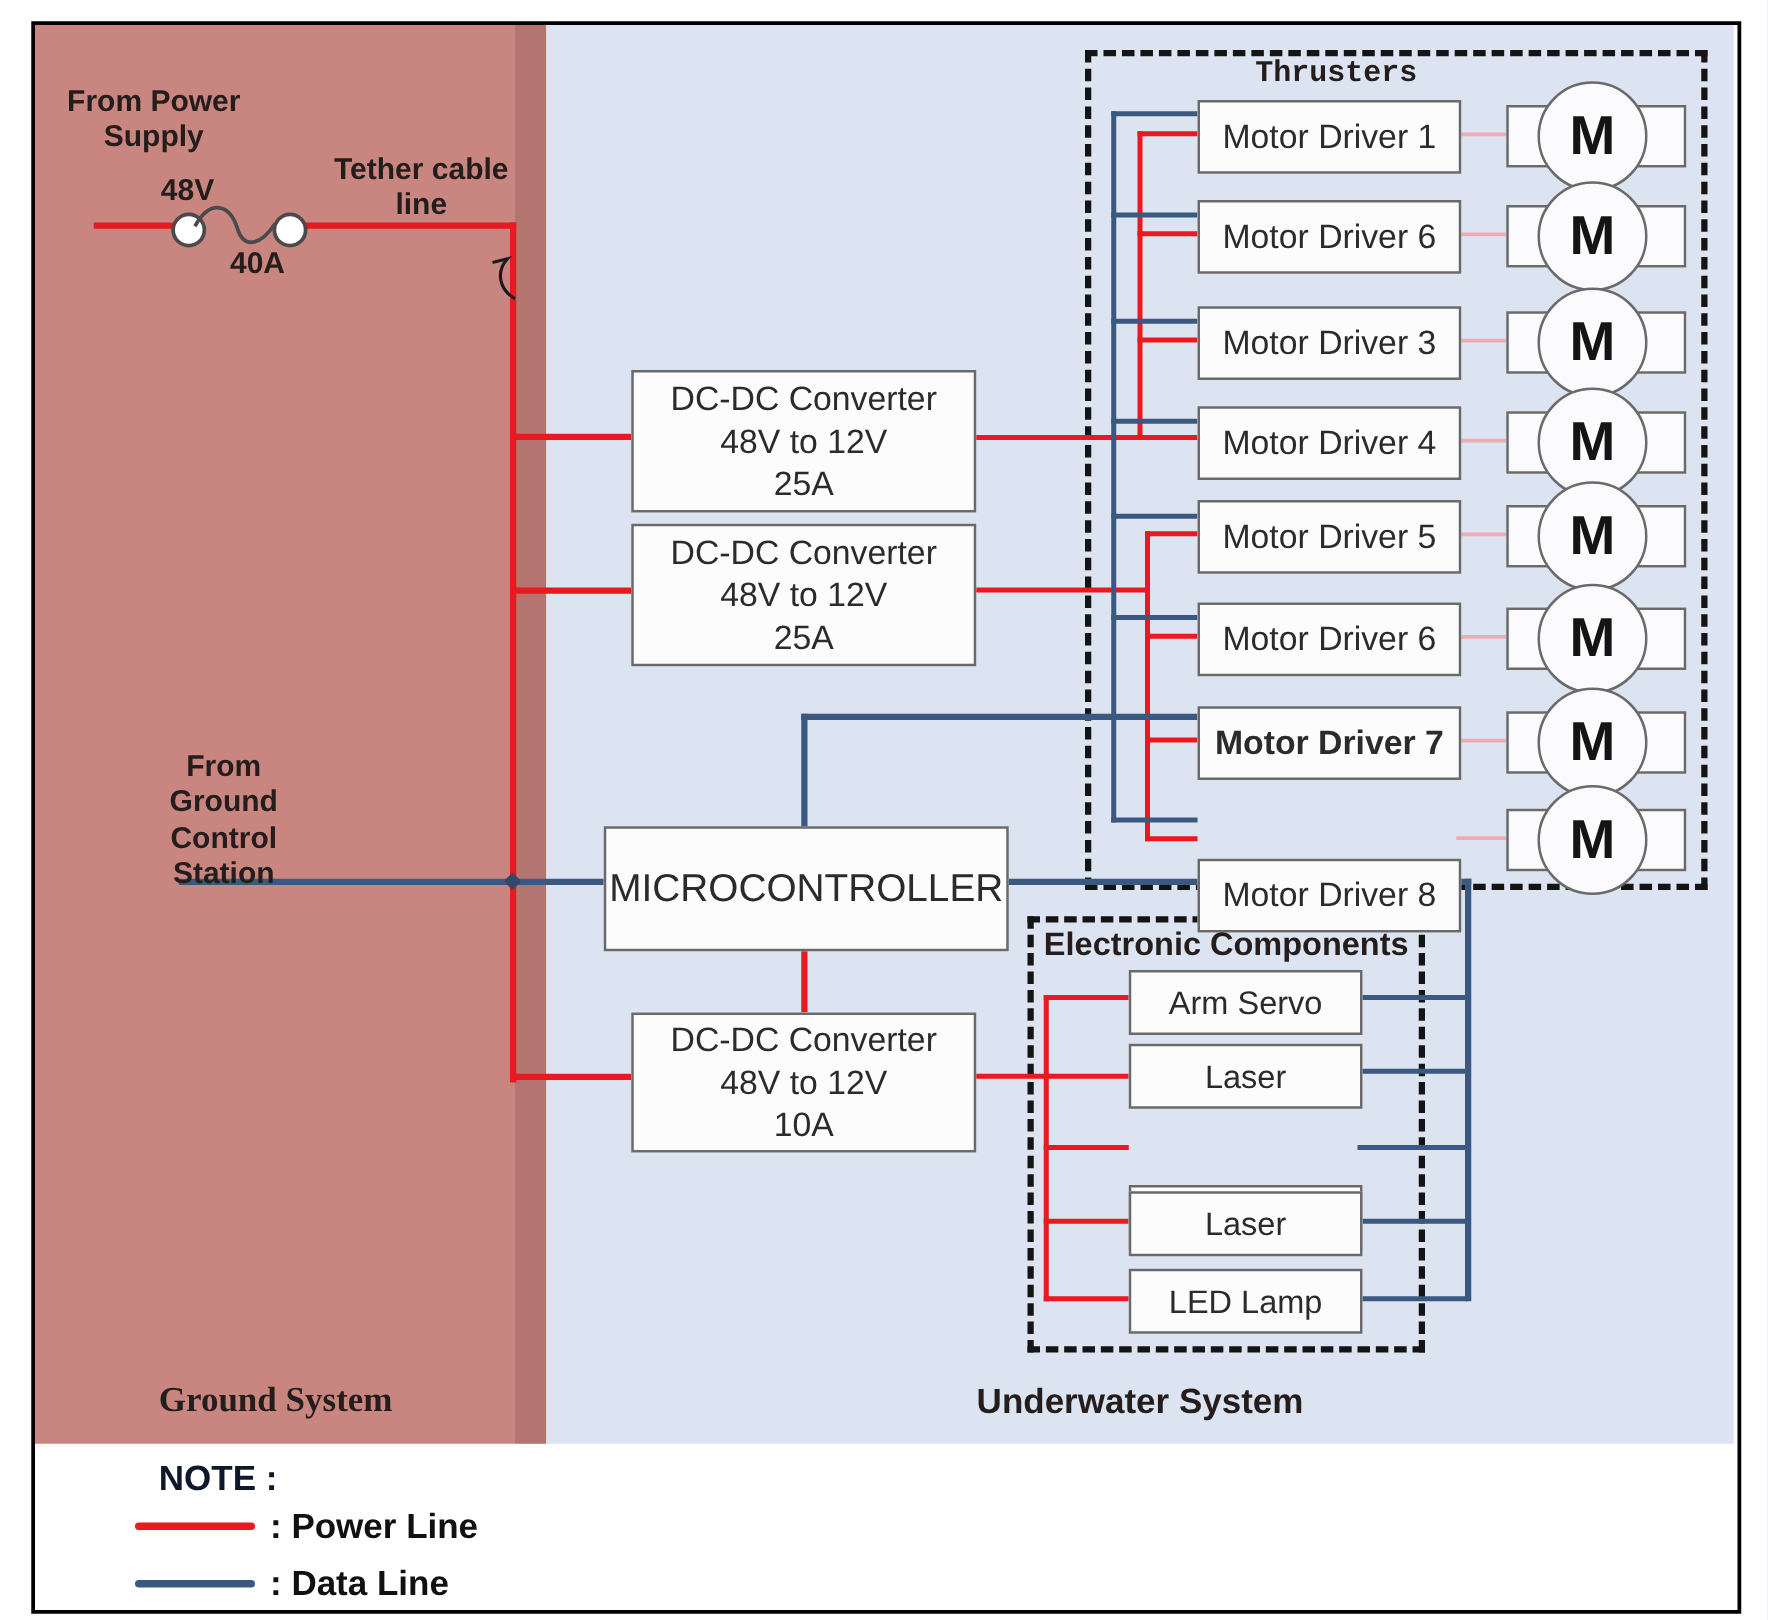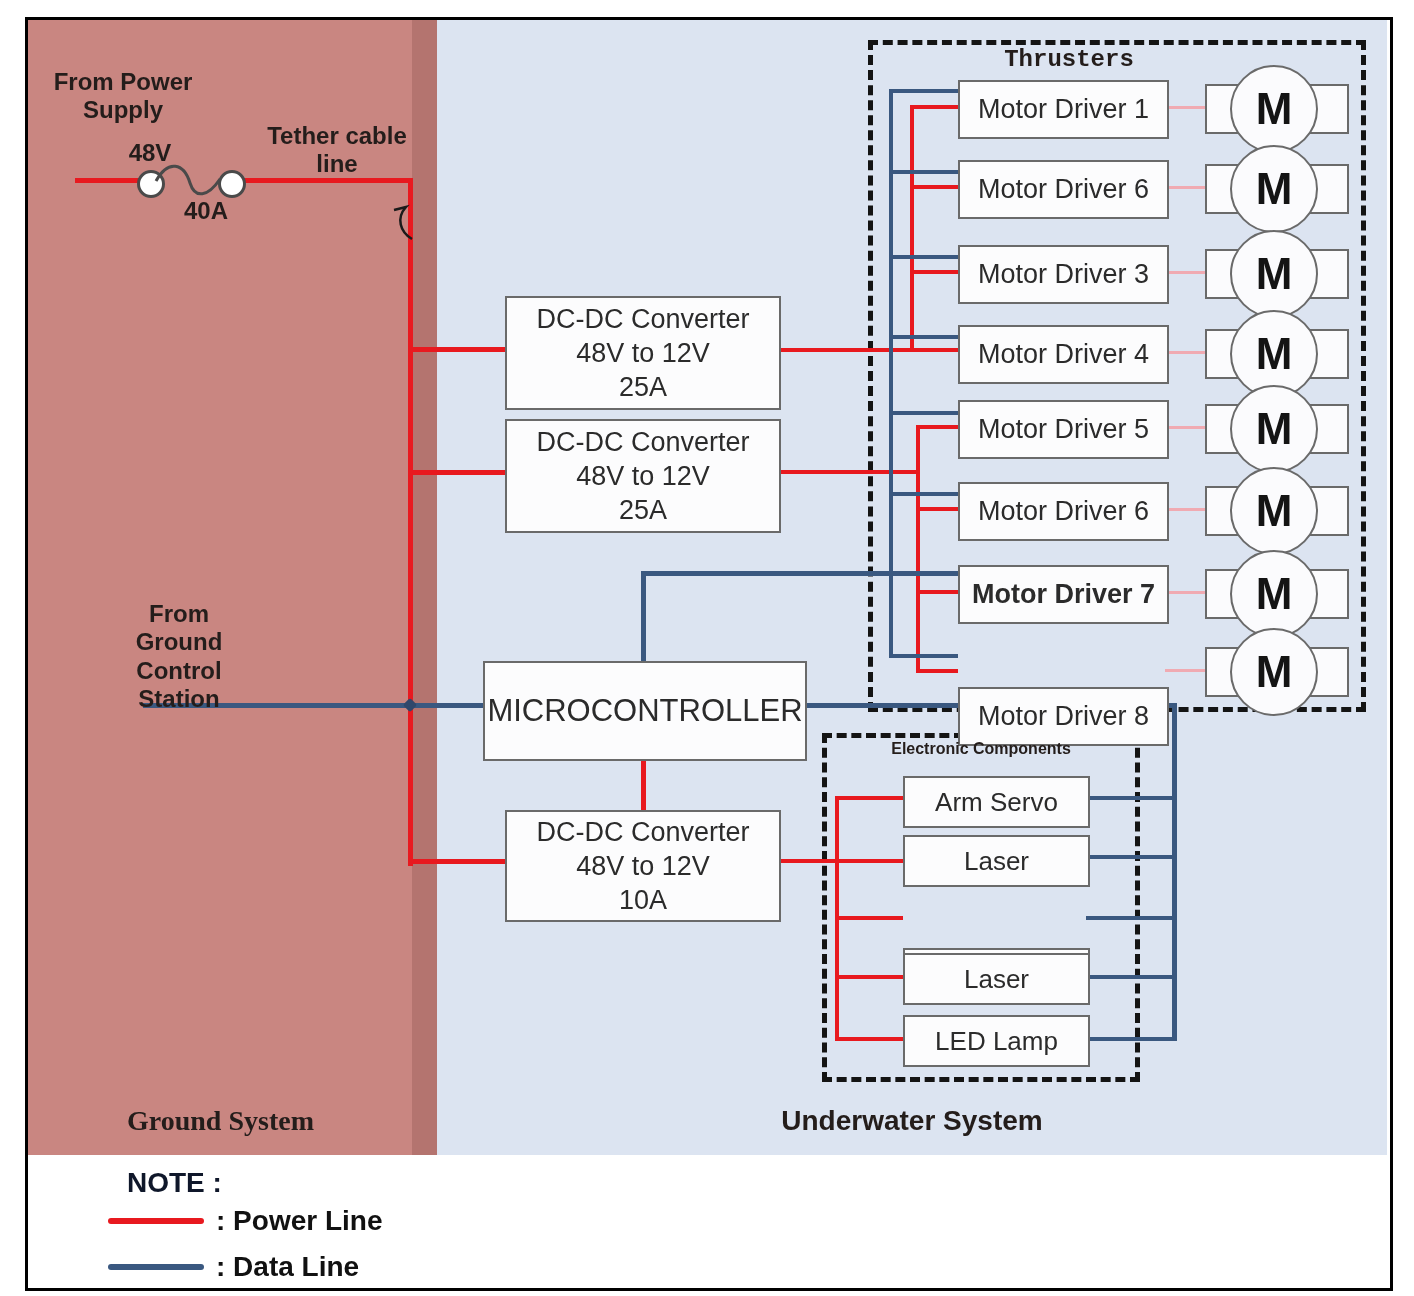--- a/index.html
+++ b/index.html
@@ -50,21 +50,21 @@
 </head>
 <body>
 
 <div class="region" id="ground-bg"></div>
 <div class="region" id="underwater-bg"></div>
 <div class="abs" id="ground-shade"></div>
 
 <div class="dashed" style="left:868px;top:40px;width:488px;height:662px;"></div>
 <div class="dashed" style="left:822px;top:733px;width:308px;height:339px;"></div>
 <div class="lbl" style="left:820px;top:46px;width:498px;font-size:24px;font-family:Liberation Mono, monospace;">Thrusters</div>
-<div class="lbl" style="left:822px;top:740px;width:318px;font-size:16px;">Electronic Components</div>
+<div class="lbl" style="left:822px;top:740px;width:318px;font-size:26px;">Electronic Components</div>
 
 <div class="ln power" style="left:75px;top:178px;width:65px;height:5px;"></div>
 <div class="ln power" style="left:238px;top:178px;width:175px;height:5px;"></div>
 <div class="ln power" style="left:408px;top:178px;width:5px;height:688px;"></div>
 <div class="ln power" style="left:410px;top:347px;width:95px;height:5px;"></div>
 <div class="ln power" style="left:777px;top:348px;width:181px;height:4px;"></div>
 <div class="ln power" style="left:910px;top:105px;width:4px;height:247px;"></div>
 <div class="ln power" style="left:910px;top:105px;width:48px;height:4px;"></div>
 <div class="ln power" style="left:910px;top:185px;width:48px;height:4px;"></div>
 <div class="ln power" style="left:910px;top:270px;width:48px;height:4px;"></div>

